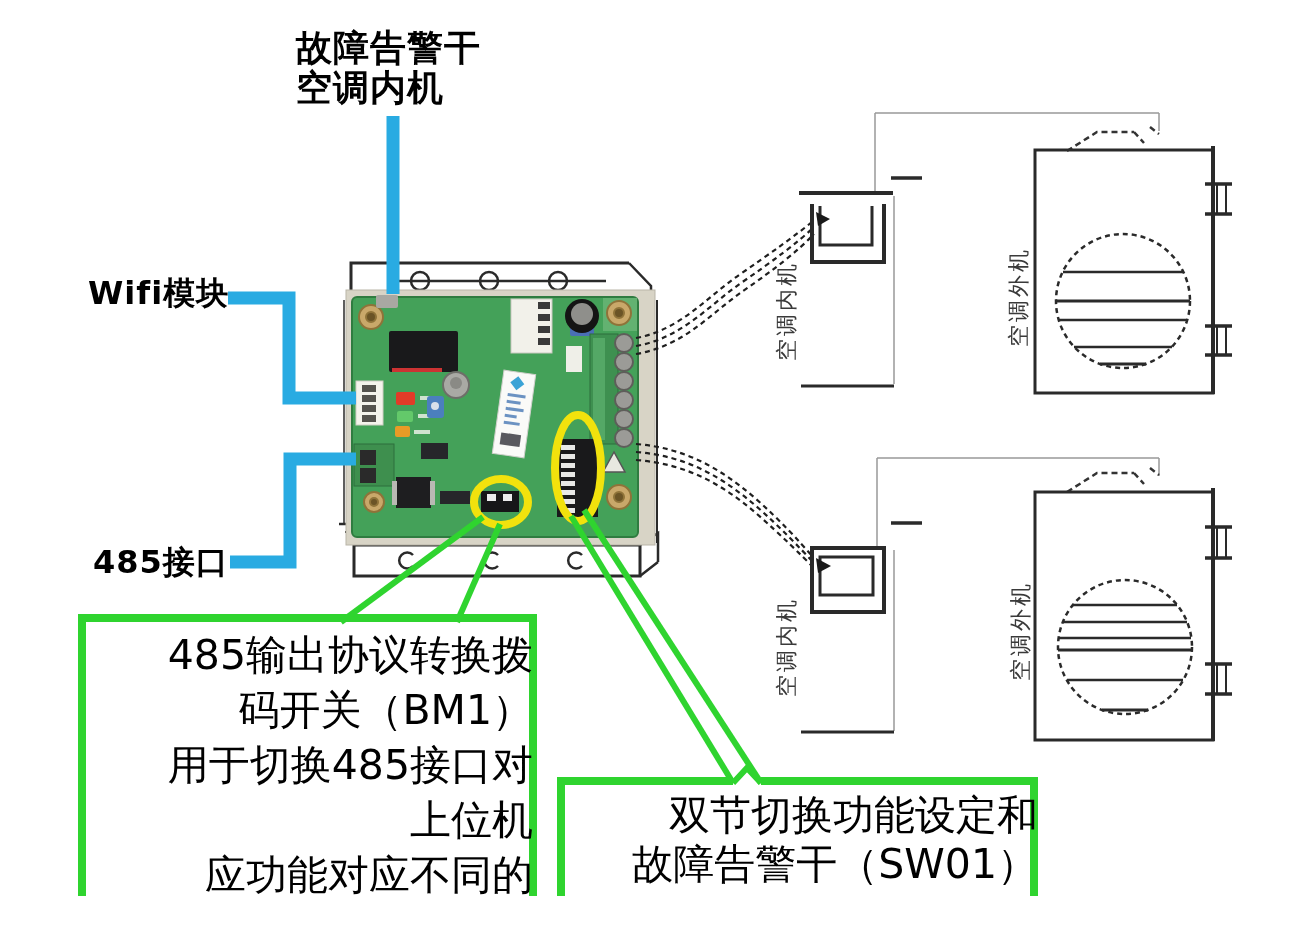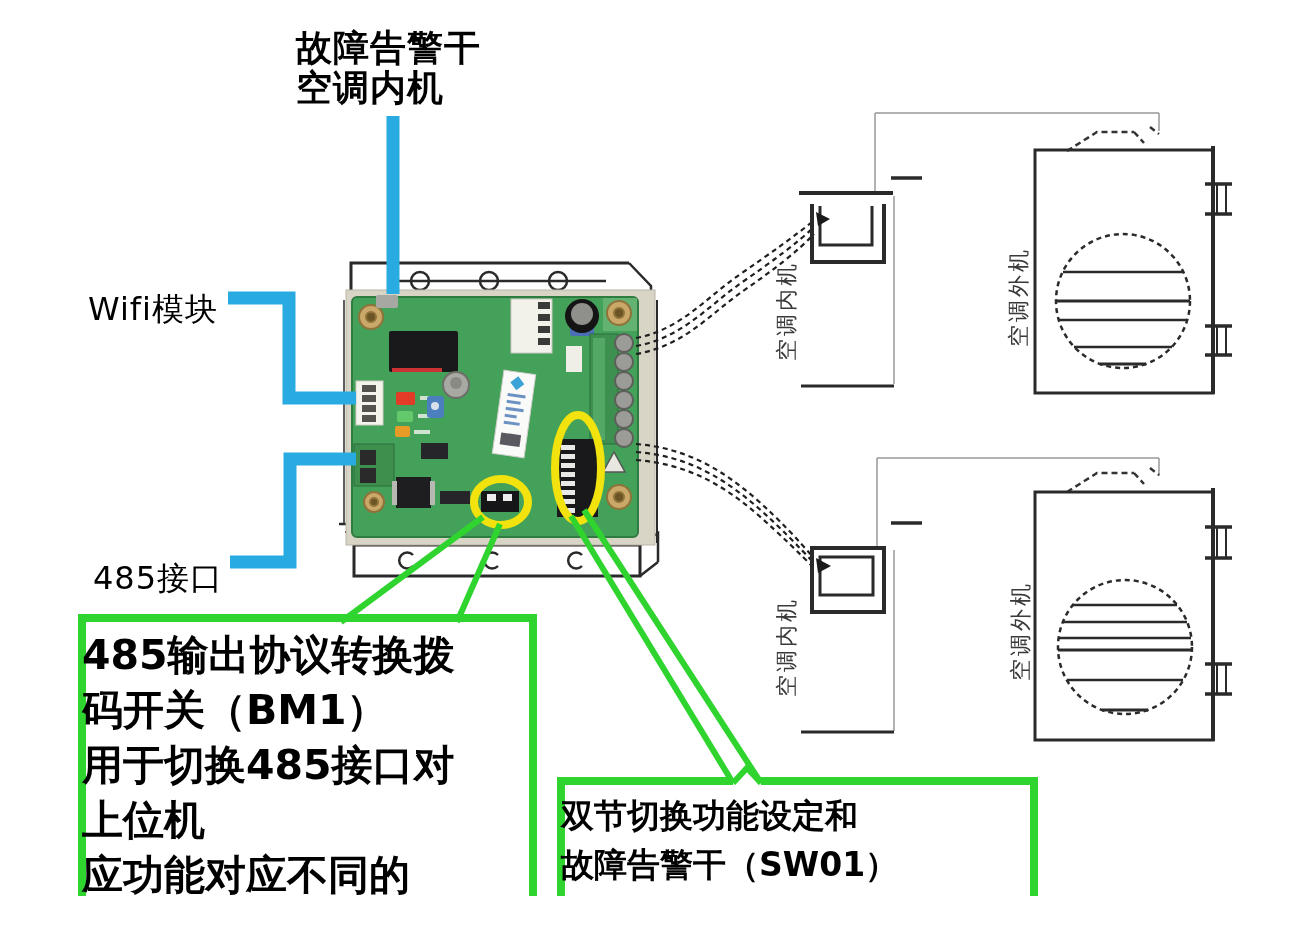--- a/index.html
+++ b/index.html
@@ -1,26 +1,26 @@
 <!DOCTYPE html>
 <html><head>
 <meta charset="utf-8">
 <style>
   html,body{margin:0;padding:0;background:#fff;}
   #stage{position:relative;width:1296px;height:896px;background:#ffffff;overflow:hidden;
          font-family:"DejaVu Sans",sans-serif;}
   #scene{position:absolute;left:0;top:0;}
   .txt{position:absolute;color:#000;white-space:nowrap;}
-  .lead-label{font-size:32px;font-weight:400;letter-spacing:1px;margin-top:16px;}
+  .lead-label{font-size:32px;font-weight:700;letter-spacing:1px;}
   #fault-label{left:296px;top:28px;font-size:36px;font-weight:600;line-height:40px;letter-spacing:1px;}
   #wifi-label{left:88px;top:272px;}
   #rs485-label{left:93px;top:541px;}
-  .box-text{position:absolute;text-align:left;color:#000;font-weight:700;}
+  .box-text{position:absolute;text-align:right;color:#000;font-weight:400;}
   #bm1-text{left:82px;top:628px;width:451px;font-size:41px;line-height:55px;}
-  #sw01-text{left:561px;top:791px;width:477px;font-size:33px;line-height:49px;}
+  #sw01-text{left:561px;top:791px;width:477px;font-size:41px;line-height:49px;}
   .vlabel{position:absolute;width:100px;height:26px;font-size:22px;letter-spacing:3px;
           color:#3a3a3a;text-align:center;transform:rotate(-90deg);font-weight:500;}
 </style>
 </head>
 <body>
 
 <div id="stage">
 
 <svg id="scene" width="1296" height="928" viewBox="0 0 1296 928">
 

